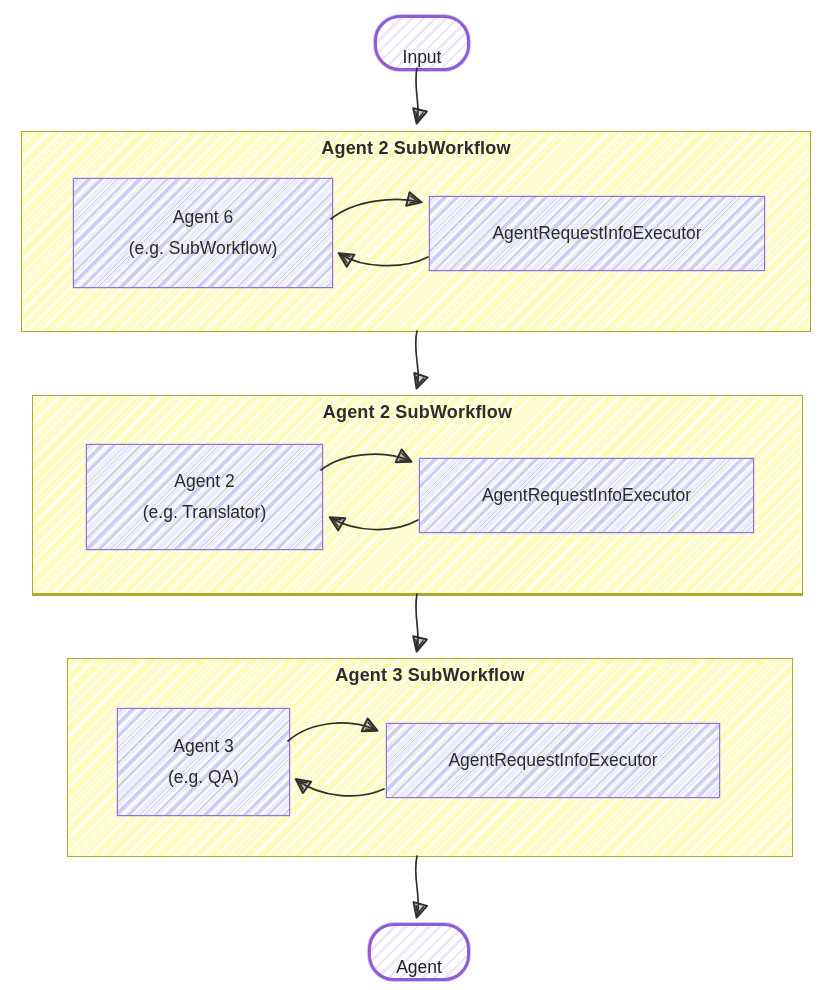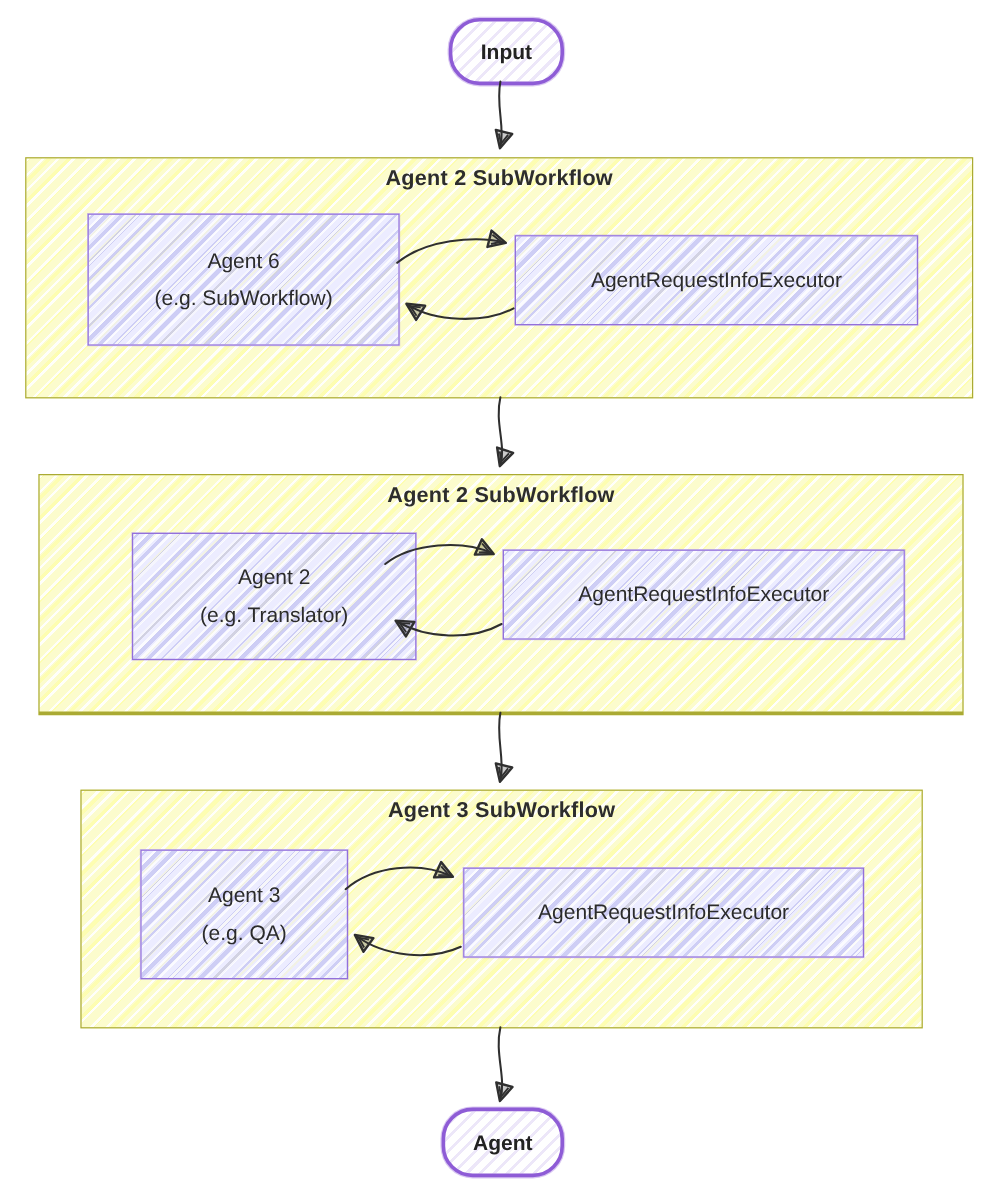--- a/index.html
+++ b/index.html
@@ -16,44 +16,44 @@
   .edges {
     position:absolute; left:0; top:0;
     width:835px; height:990px;
     pointer-events:none;
     z-index:3;
   }
 
   
   .stadium {
     position:absolute; z-index:2;
-    display:flex; align-items:center; justify-content:center;
+    display:flex; align-items:flex-end; justify-content:center;
     border:3.4px solid #8e5cd6;
     border-radius:26px;
     background-color:#ffffff;
     background-image:repeating-linear-gradient(135deg,
       rgba(147,112,219,0.17) 0 2.5px, rgba(255,255,255,0) 2.5px 8px);
-    font-size:17.5px; font-weight:700; color:#222;
+    font-size:17.5px; font-weight:400; color:#222;
     box-shadow:0 0 0 1px rgba(142,92,214,0.35);
   }
   #node-input  { left:374px; top:15px;  width:90px; height:50px; }
   #node-result { left:368px; top:923px; width:96px; height:52px; }
 
   
   .cluster {
     position:absolute; z-index:1;
     border:1.7px solid #aaaa33;
     background-color:#fcfccd;
     background-image:
       repeating-linear-gradient(135deg, rgba(255,255,255,0.9) 0 2px, rgba(255,255,255,0) 2px 9px),
       repeating-linear-gradient(135deg, rgba(255,255,150,0.5) 0 3px, rgba(255,255,255,0) 3px 12px);
   }
   #subworkflow-1 { left:21px; top:131px; width:788px; height:199px; }
   #subworkflow-2 { left:32px; top:395px; width:769px; height:197px; border-bottom-width:3px; }
-  #subworkflow-3 { left:67px; top:658px; width:700px; height:197px; }
+  #subworkflow-3 { left:67px; top:658px; width:700px; height:197px;padding-left:24px; }
 
   .cluster-title {
     position:absolute; top:6px; left:0; right:0;
     text-align:center;
     font-size:18px; font-weight:600; color:#2d2d2d;
     letter-spacing:0.2px;
   }
 
   
   .node {
@@ -67,21 +67,21 @@
       repeating-linear-gradient(135deg, rgba(128,128,219,0.28) 0 3.5px, rgba(255,255,255,0) 3.5px 9px),
       repeating-linear-gradient(135deg, rgba(255,255,170,0.3) 0 2px, rgba(255,255,255,0) 2px 13px);
     font-size:17.5px; color:#2b2b2b;
     line-height:1.8; text-align:center;
     box-shadow:0 0 0 0.5px rgba(147,112,219,0.4);
   }
   
   #agent-1    { left:51px;  top:46px; width:258px; height:108px; }
   #executor-1 { left:407px; top:64px; width:334px; height:73px; }
   
-  #agent-2    { left:53px;  top:48px; width:235px; height:104px;margin-left:24px; }
+  #agent-2    { left:53px;  top:48px; width:235px; height:104px; }
   #executor-2 { left:386px; top:62px; width:333px; height:73px; }
   
   #agent-3    { left:49px;  top:49px; width:171px; height:106px; }
   #executor-3 { left:318px; top:64px; width:332px; height:73px; }
 
   .edge-path { fill:none; stroke:#2f2f2f; stroke-width:1.7px; stroke-linecap:round; }
 </style>
 </head>
 <body>
 

